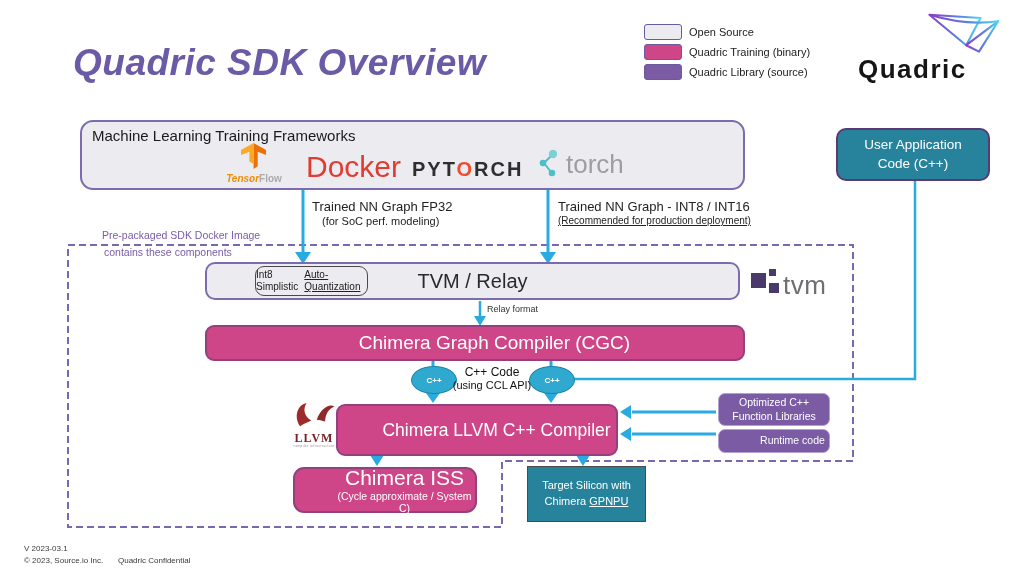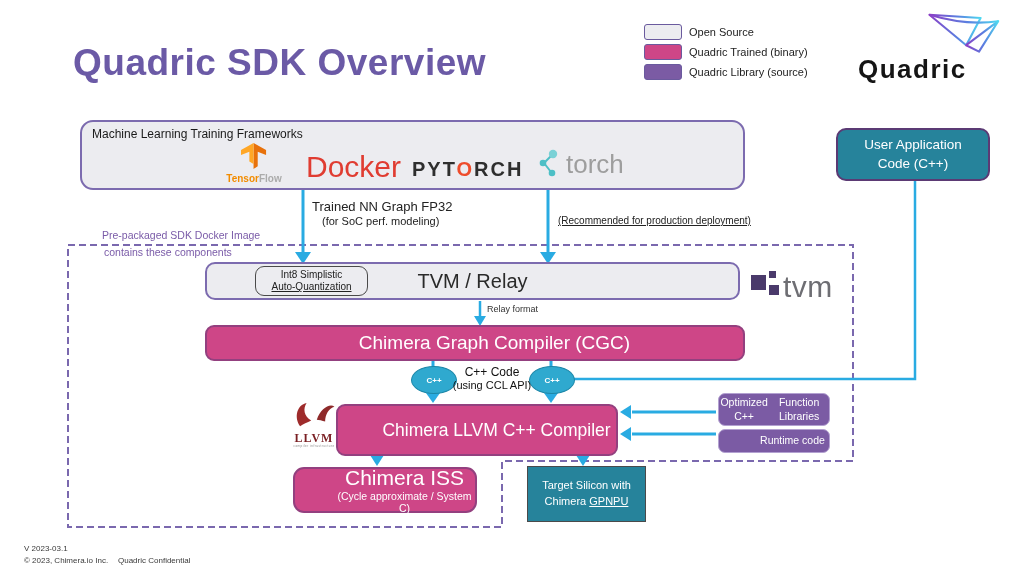--- a/index.html
+++ b/index.html
@@ -6,44 +6,44 @@
   #canvas{position:relative;width:1024px;height:575px;background:#ffffff;overflow:hidden;
           font-family:"Liberation Sans","DejaVu Sans",sans-serif;color:#1a1a1a;}
   .abs{position:absolute;}
   #connector-layer{position:absolute;left:0;top:0;z-index:1;}
   .node{position:absolute;z-index:2;box-sizing:border-box;}
   .lbl{position:absolute;z-index:2;white-space:nowrap;}
   .gray-box{background:#ECECF0;border:2px solid #7C6BAF;border-radius:13px;}
   .pink-box{background:#CE4687;border:2px solid #93407F;border-radius:9px;color:#fff;
             display:flex;flex-direction:column;align-items:center;justify-content:center;text-align:center;padding-left:39px;}
   .purple-box{background:#7B5BA4;border:1.5px solid #B3A1D1;border-radius:7px;color:#fff;
-            display:flex;flex-direction:row;align-items:center;justify-content:center;text-align:center;font-size:10.5px;line-height:1.25;}
+            display:flex;flex-direction:column;align-items:center;justify-content:center;text-align:center;font-size:10.5px;line-height:1.25;}
   .teal-box{background:#26839B;color:#fff;display:flex;flex-direction:column;align-items:center;justify-content:center;text-align:center;}
-  .title{font-size:37px;font-weight:bold;color:#6B5AA6;letter-spacing:.5px;}
+  .title{font-size:37px;font-weight:bold;color:#6B5AA6;letter-spacing:.5px;font-style:italic;}
   .legend-row{display:flex;align-items:center;gap:7px;margin-bottom:4px;}
   .legend-swatch{width:36px;height:14px;border:1.5px solid #6A5A9E;border-radius:3px;flex:0 0 auto;}
   .legend-label{font-size:11px;color:#222;}
   .oval{position:absolute;z-index:3;width:44px;height:26px;border-radius:50%;
         background:#2FA9CF;border:1.5px solid #1C87A8;color:#fff;font-size:8px;font-weight:bold;
         display:flex;align-items:center;justify-content:center;}
   .edge-label{font-size:13px;color:#222;}
   .edge-sublabel{font-size:11px;color:#222;}
   .u{text-decoration:underline;}
   .docker-label{font-size:10.5px;color:#7A5BA8;padding-left:32px;}
   .small-note{font-size:9px;color:#333;}
   .footer-text{font-size:8px;color:#3a3a3a;}
   .brand-text{font-size:26px;font-weight:bold;color:#151515;letter-spacing:1.5px;}
-  .fw-title{font-size:12px;color:#1a1a1a;}
+  .fw-title{font-size:15px;color:#1a1a1a;}
   .caffe-text{font-size:30px;color:#E03C31;}
   .pytorch-text{font-size:20px;font-weight:bold;color:#2e2e2e;letter-spacing:2px;}
   .pytorch-o{color:#EE4C2C;position:relative;}
   .torch-text{font-size:26px;color:#9E9E9E;}
   .tf-caption{font-size:10px;font-weight:bold;}
-  .tf-caption .p1{color:#F28C00;} .tf-caption .p2{color:#ABABAB;}
-  .tvm-text{font-size:30px;color:#6E6E73;letter-spacing:.5px;margin-top:9px;}
+  .tf-caption .p1{color:#F28C00;font-style:italic;} .tf-caption .p2{color:#ABABAB;}
+  .tvm-text{font-size:26px;color:#6E6E73;letter-spacing:.5px;margin-top:9px;}
 </style>
 </head>
 <body>
 
 <div id="canvas">
 
   <svg id="connector-layer" width="1024" height="575" viewBox="0 0 1024 575">
 
     <path d="M68,245 H853 V461 H502 V527 H68 Z" fill="none" stroke="#7A68AE" stroke-width="2" stroke-dasharray="7,4"></path>
 
@@ -84,21 +84,21 @@
 
   <div class="lbl title" style="left:73px;top:42px;">Quadric SDK Overview</div>
 
   <div class="abs" style="left:644px;top:24px;z-index:2;">
     <div class="legend-row">
       <span class="legend-swatch" style="background: rgb(236, 236, 240);"></span>
       <span class="legend-label">Open Source</span>
     </div>
     <div class="legend-row">
       <span class="legend-swatch" style="background: rgb(206, 70, 135);"></span>
-      <span class="legend-label">Quadric Trained (binary)</span>
+      <span class="legend-label">Quadric Training (binary)</span>
     </div>
     <div class="legend-row">
       <span class="legend-swatch" style="background: rgb(123, 91, 164);"></span>
       <span class="legend-label">Quadric Library (source)</span>
     </div>
   </div>
 
   <svg class="abs" style="left:922px;top:10px;z-index:2;" width="82" height="48" viewBox="0 0 100 60">
     <defs>
       <linearGradient id="qgrad" x1="0" y1="0" x2="1" y2="0">
@@ -138,34 +138,35 @@
       </g>
       <circle cx="17" cy="6" r="4.2" fill="#7AD1D6"></circle>
       <circle cx="7" cy="15" r="3.3" fill="#4DBFC6"></circle>
       <circle cx="16" cy="25" r="3.3" fill="#4DBFC6"></circle>
     </svg>
     <span class="torch-text">torch</span>
   </div>
 
   <div class="lbl edge-label" style="left:312px;top:199px;">Trained NN Graph FP32</div>
   <div class="lbl edge-sublabel" style="left:322px;top:215px;">(for SoC perf. modeling)</div>
+  <div class="lbl edge-label" style="left:558px;top:199px;">Trained NN Graph - INT8 / INT16</div>
   <div class="lbl edge-sublabel u" style="left:558px;top:215px;font-size:10px;">(Recommended for production deployment)</div>
 
   <div class="lbl docker-label" style="left:70px;top:229px;">Pre-packaged SDK Docker Image</div>
   <div class="lbl docker-label" style="left:72px;top:246px;">contains these components</div>
 
   <div class="node teal-box" style="left:836px;top:128px;width:154px;height:53px;border:2px solid #5B3A74;border-radius:10px;font-size:13.5px;line-height:1.35;">
     <div>User Application</div>
     <div>Code (C++)</div>
   </div>
 
   <div class="node gray-box" style="left:205px;top:262px;width:535px;height:38px;border-radius:10px;display:flex;align-items:center;justify-content:center;">
     <span style="font-size:20px;color:#2a2a2a;">TVM / Relay</span>
   </div>
-  <div class="node" style="left:255px;top:266px;width:113px;height:30px;border:1.5px solid #4a4a4a;border-radius:9px;display:flex;flex-direction:column;align-items:center;justify-content:center;font-size:10px;color:#222;line-height:1.25;z-index:3;">
+  <div class="node" style="left:255px;top:266px;width:113px;height:30px;border:1.5px solid #4a4a4a;border-radius:9px;display:flex;flex-direction:row;align-items:center;justify-content:center;font-size:10px;color:#222;line-height:1.25;z-index:3;">
     <div>Int8 Simplistic</div>
     <div class="u">Auto-Quantization</div>
   </div>
 
   <div class="abs" style="left:748px;top:261px;display:flex;align-items:center;gap:3px;z-index:2;">
     <svg width="32" height="34" viewBox="0 0 32 34">
       <rect x="3" y="9" width="15" height="15" fill="#4A3A6B"></rect>
       <rect x="21" y="5" width="7" height="7" fill="#4A3A6B"></rect>
       <rect x="21" y="19" width="10" height="10" fill="#4A3A6B"></rect>
     </svg>
@@ -211,16 +212,16 @@
     <div style="font-size:21px;line-height:1.1;">Chimera ISS</div>
     <div style="font-size:10.5px;">(Cycle approximate / System C)</div>
   </div>
 
   <div class="node teal-box" style="left:527px;top:466px;width:119px;height:56px;border:1.5px solid #4a4a4a;font-size:11px;line-height:1.45;">
     <div>Target Silicon with</div>
     <div><span>Chimera</span>&nbsp;<span class="u">GPNPU</span></div>
   </div>
 
   <div class="lbl footer-text" style="left:24px;top:544px;">V 2023-03.1</div>
-  <div class="lbl footer-text" style="left:24px;top:556px;">© 2023, Chimera.io Inc.</div>
+  <div class="lbl footer-text" style="left:24px;top:556px;">© 2023, Source.io Inc.</div>
   <div class="lbl footer-text" style="left:118px;top:556px;">Quadric Confidential</div>
 
 </div>
 
 </body></html>

